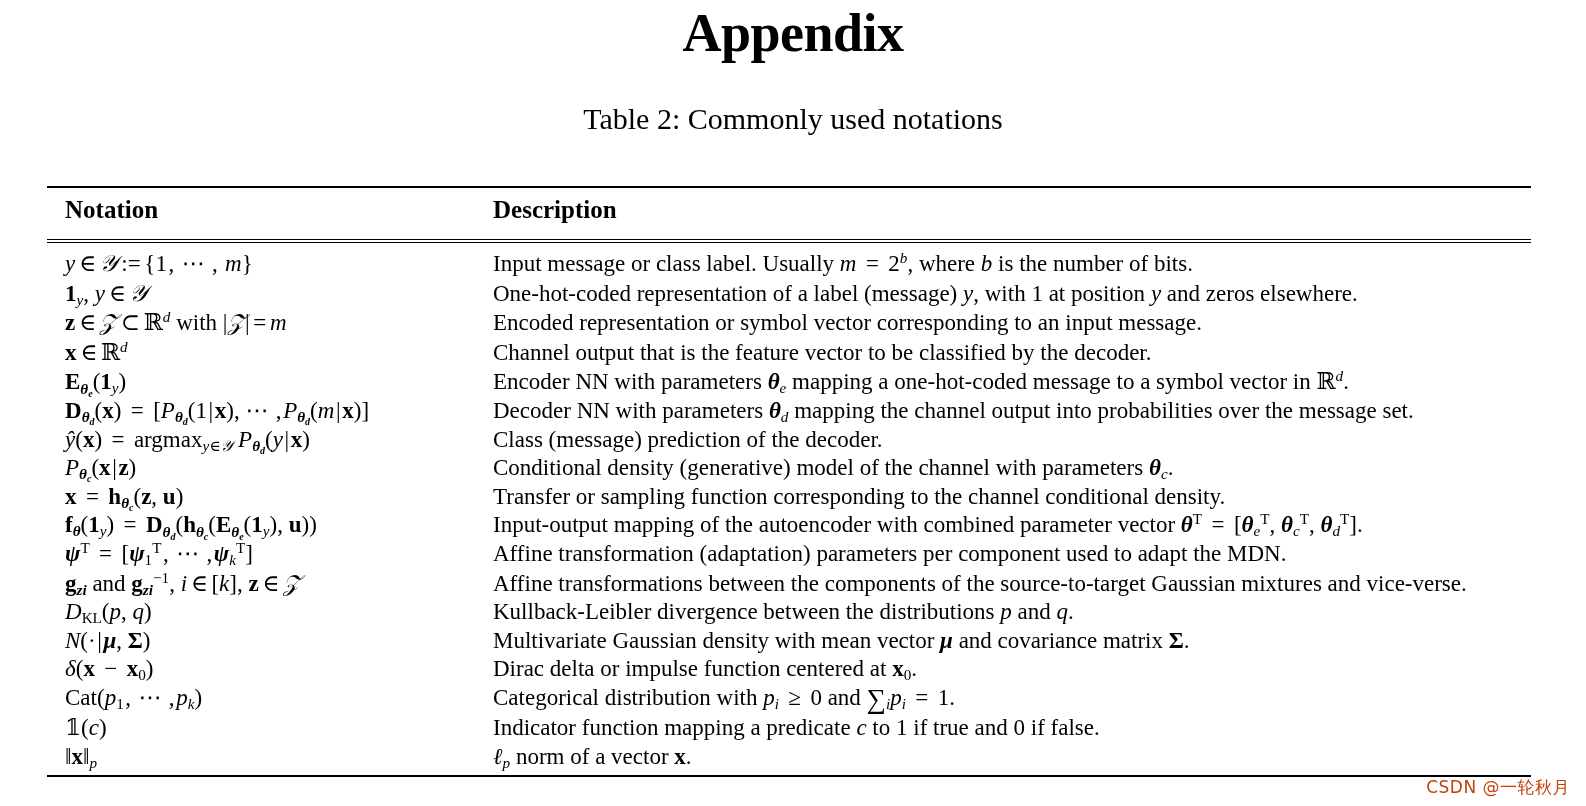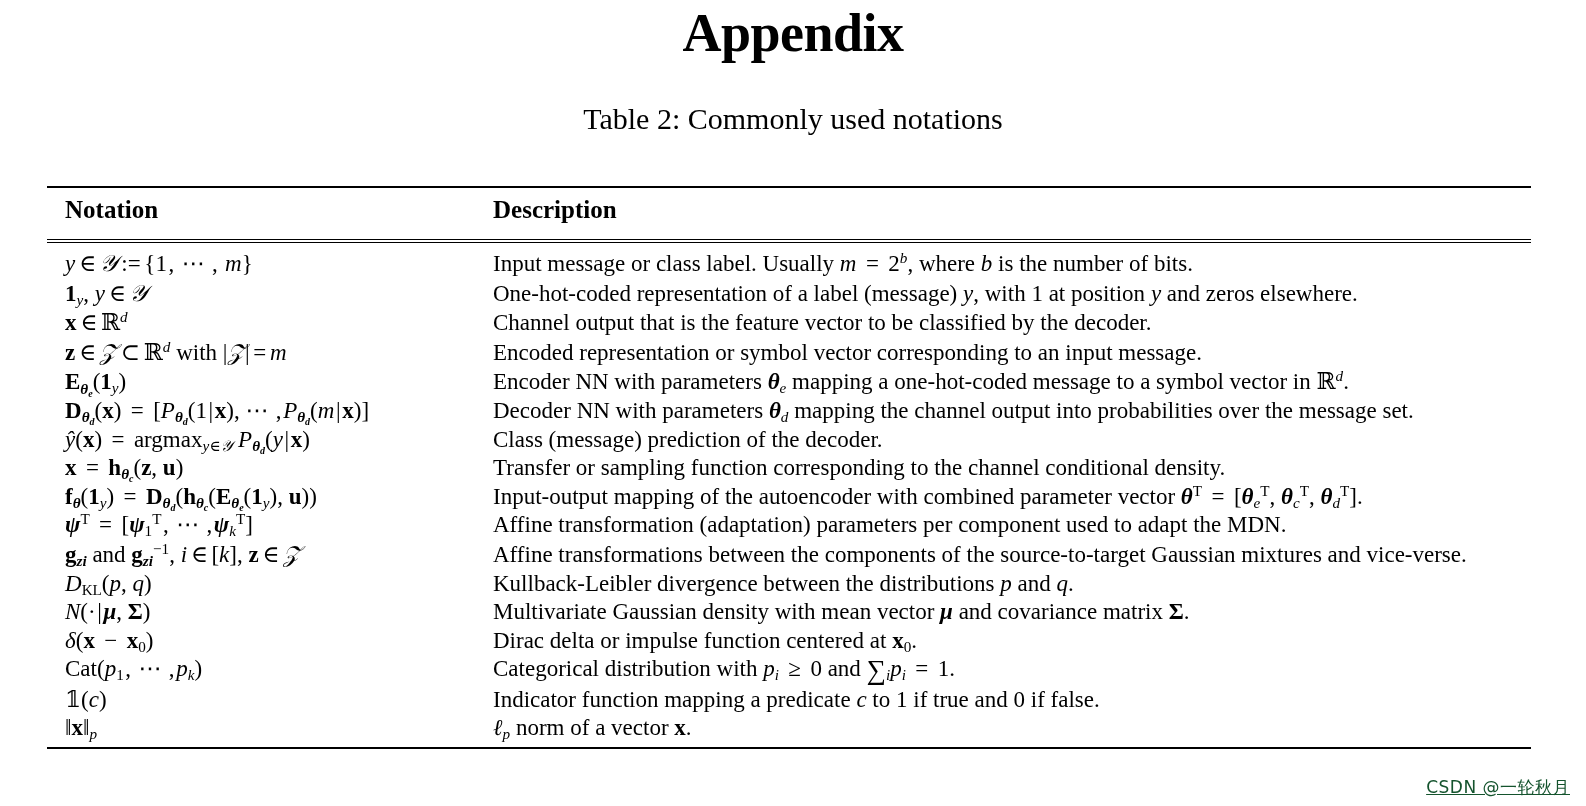--- a/index.html
+++ b/index.html
@@ -122,25 +122,24 @@
   .thin { padding: 0 0.07em; }
   .blackboard { font-family: "DejaVu Serif", serif; font-style: normal; }
   .cal { font-family: "DejaVu Serif", serif; font-style: italic; }
   .big-sum { font-size: 1.18em; vertical-align: -0.1em; }
 
   .watermark {
     position: absolute;
     right: 16px;
     bottom: 7px;
     font-size: 17px;
-    color: #14532d;
+    color: #c2410c;
     font-family: "DejaVu Sans", sans-serif;
     letter-spacing: 0.5px;
     white-space: nowrap;
-    text-decoration: underline;
   }
 </style>
 </head>
 <body>
 
 <h1 class="page-title">Appendix</h1>
 
 <div class="table-caption">Table 2: Commonly used notations</div>
 
 <div class="table-wrap">
@@ -174,44 +173,48 @@
         <td class="notation-cell"><span class="mi">y</span><span class="op">∈</span><span class="cal">𝒴</span><span class="op">:=</span>{1<span class="thin">,</span> ⋯ <span class="thin">,</span> <span class="mi">m</span>}</td>
         <td class="desc-cell">Input message or class label. Usually <span class="mi">m</span> <span class="op">=</span> 2<sup>b</sup>, where <span class="mi">b</span> is the number of bits.</td>
       </tr>
 
       <tr class="body-row">
         <td class="notation-cell"><span class="mb">1</span><sub>y</sub>, <span class="mi">y</span><span class="op">∈</span><span class="cal">𝒴</span></td>
         <td class="desc-cell">One-hot-coded representation of a label (message) <span class="mi">y</span>, with 1 at position <span class="mi">y</span> and zeros elsewhere.</td>
       </tr>
 
       <tr class="body-row">
+        <td class="notation-cell"><span class="mb">z</span><span class="op">∈</span><span class="cal">𝒵</span><span class="op">⊂</span><span class="blackboard">ℝ</span><sup>d</sup> with |<span class="cal">𝒵</span>|<span class="op">=</span><span class="mi">m</span></td>
+        <td class="desc-cell">Encoded representation or symbol vector corresponding to an input message.</td>
+      </tr>
+
+      <tr class="body-row">
         <td class="notation-cell"><span class="mb">x</span><span class="op">∈</span><span class="blackboard">ℝ</span><sup>d</sup></td>
         <td class="desc-cell">Channel output that is the feature vector to be classified by the decoder.</td>
       </tr>
 
       <tr class="body-row">
-        <td class="notation-cell"><span class="mb">z</span><span class="op">∈</span><span class="cal">𝒵</span><span class="op">⊂</span><span class="blackboard">ℝ</span><sup>d</sup> with |<span class="cal">𝒵</span>|<span class="op">=</span><span class="mi">m</span></td>
-        <td class="desc-cell">Encoded representation or symbol vector corresponding to an input message.</td>
-      </tr>
-
-      <tr class="body-row">
         <td class="notation-cell"><span class="mb">E</span><sub class="mbi">θ<sub>e</sub></sub>(<span class="mb">1</span><sub>y</sub>)</td>
         <td class="desc-cell">Encoder NN with parameters <span class="mbi">θ</span><sub>e</sub> mapping a one-hot-coded message to a symbol vector in <span class="blackboard">ℝ</span><sup>d</sup>.</td>
       </tr>
 
       <tr class="body-row">
         <td class="notation-cell"><span class="mb">D</span><sub class="mbi">θ<sub>d</sub></sub>(<span class="mb">x</span>) <span class="op">=</span> [<span class="mi">P</span><sub class="mbi">θ<sub>d</sub></sub>(1<span class="thin">|</span><span class="mb">x</span>), ⋯ <span class="thin">,</span><span class="mi">P</span><sub class="mbi">θ<sub>d</sub></sub>(<span class="mi">m</span><span class="thin">|</span><span class="mb">x</span>)]</td>
         <td class="desc-cell">Decoder NN with parameters <span class="mbi">θ</span><sub>d</sub> mapping the channel output into probabilities over the message set.</td>
       </tr>
 
       <tr class="body-row">
         <td class="notation-cell"><span class="mi">ŷ</span>(<span class="mb">x</span>) <span class="op">=</span> <span class="up">argmax</span><sub>y∈<span class="cal">𝒴</span></sub> <span class="mi">P</span><sub class="mbi">θ<sub>d</sub></sub>(<span class="mi">y</span><span class="thin">|</span><span class="mb">x</span>)</td>
         <td class="desc-cell">Class (message) prediction of the decoder.</td>
       </tr>
 
+      <tr class="body-row">
+        <td class="notation-cell"><span class="mi">P</span><sub class="mbi">θ<sub>c</sub></sub>(<span class="mb">x</span><span class="thin">|</span><span class="mb">z</span>)</td>
+        <td class="desc-cell">Conditional density (generative) model of the channel with parameters <span class="mbi">θ</span><sub>c</sub>.</td>
+      </tr>
 
 
       <tr class="body-row">
         <td class="notation-cell"><span class="mb">x</span> <span class="op">=</span> <span class="mb">h</span><sub class="mbi">θ<sub>c</sub></sub>(<span class="mb">z</span>, <span class="mb">u</span>)</td>
         <td class="desc-cell">Transfer or sampling function corresponding to the channel conditional density.</td>
       </tr>
 
       <tr class="body-row">
         <td class="notation-cell"><span class="mb">f</span><sub class="mbi">θ</sub>(<span class="mb">1</span><sub>y</sub>) <span class="op">=</span> <span class="mb">D</span><sub class="mbi">θ<sub>d</sub></sub>(<span class="mb">h</span><sub class="mbi">θ<sub>c</sub></sub>(<span class="mb">E</span><sub class="mbi">θ<sub>e</sub></sub>(<span class="mb">1</span><sub>y</sub>), <span class="mb">u</span>))</td>
         <td class="desc-cell">Input-output mapping of the autoencoder with combined parameter vector <span class="mbi">θ</span><sup class="up">T</sup> <span class="op">=</span> [<span class="mbi">θ</span><sub>e</sub><sup class="up">T</sup>, <span class="mbi">θ</span><sub>c</sub><sup class="up">T</sup>, <span class="mbi">θ</span><sub>d</sub><sup class="up">T</sup>].</td>

